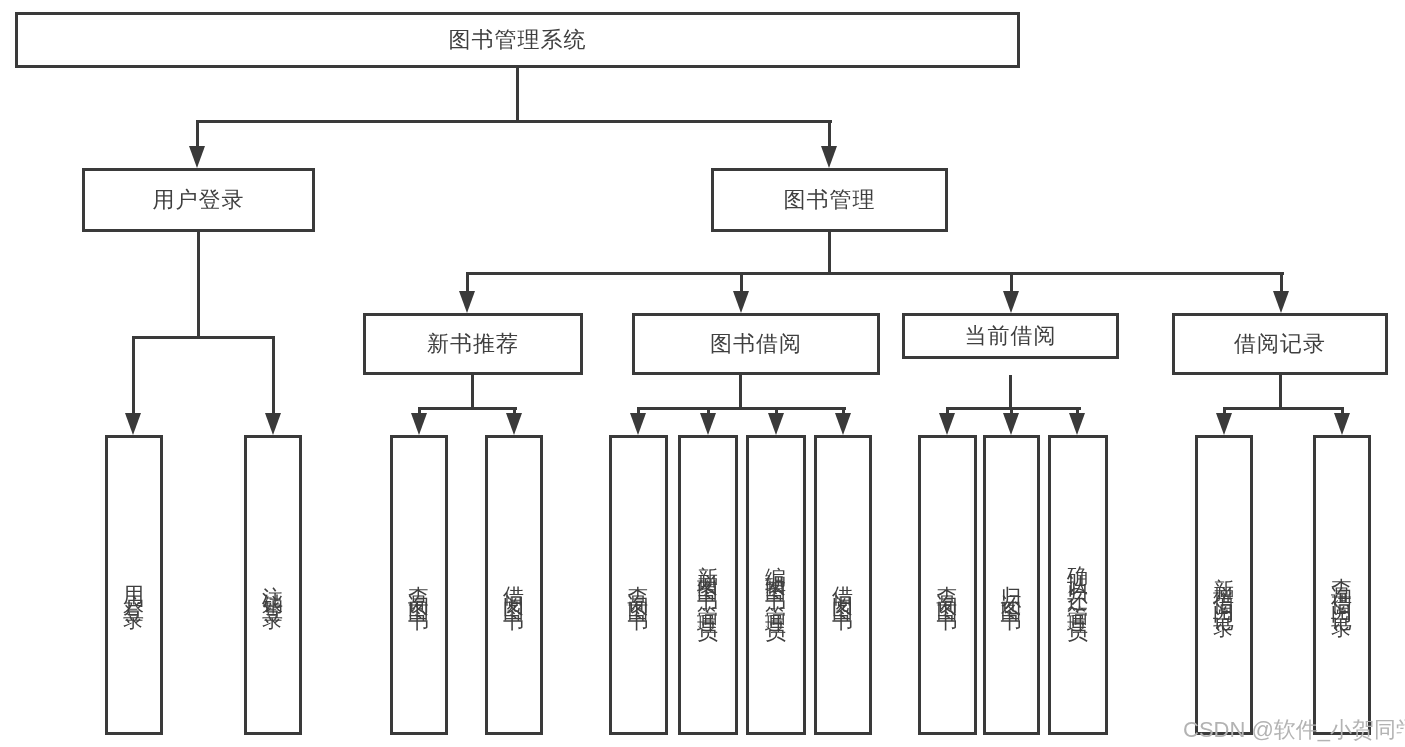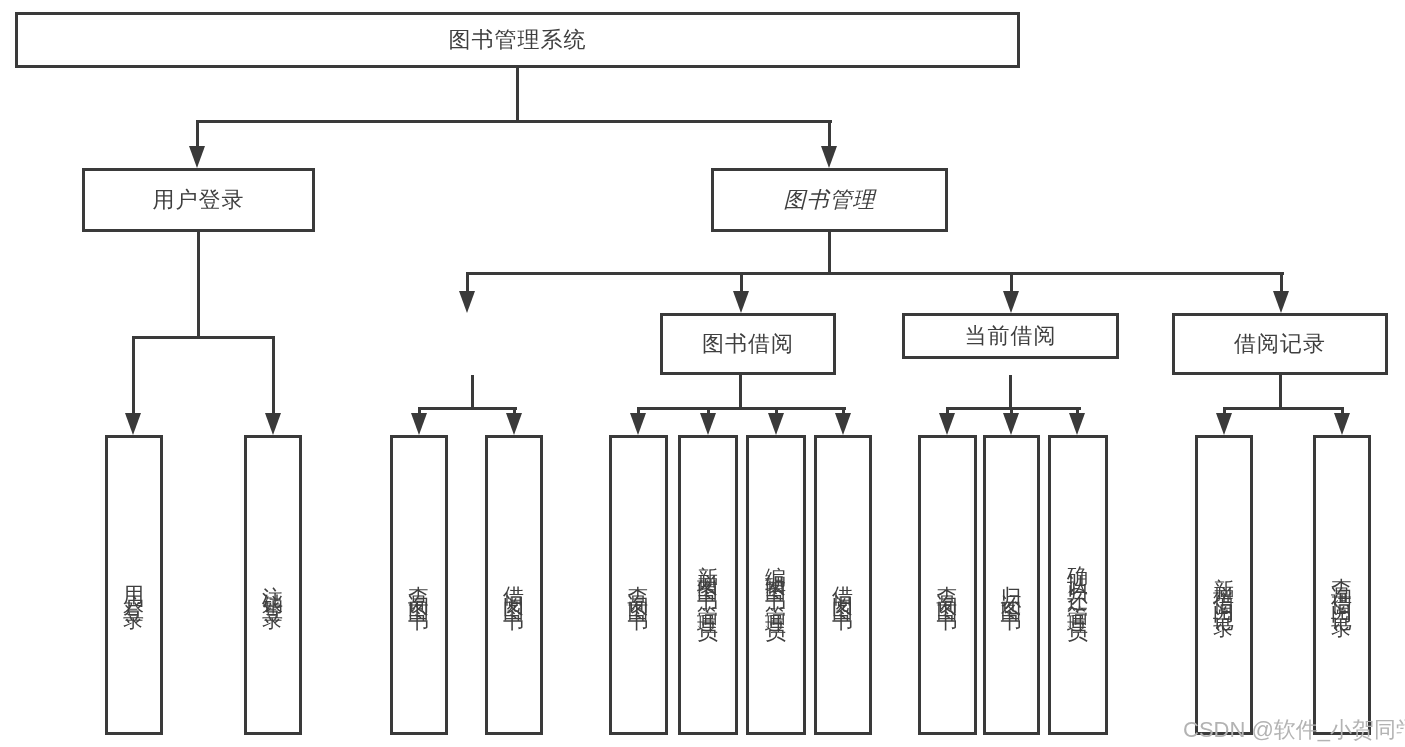--- a/index.html
+++ b/index.html
@@ -46,21 +46,21 @@
   <div class="ln v" style="left:516px;top:68px;height:54px;"></div>
   <div class="ln h" style="left:196px;top:120px;width:636px;"></div>
   <div class="ln v" style="left:196px;top:120px;height:28px;"></div>
   <div class="arrow" style="left:189px;top:146px;"></div>
   <div class="ln v" style="left:828px;top:120px;height:28px;"></div>
   <div class="arrow" style="left:821px;top:146px;"></div>
 
   <div class="node" style="left:82px;top:168px;width:233px;height:64px;">
     <span>用户登录</span>
   </div>
-  <div class="node" style="left:711px;top:168px;width:237px;height:64px;font-style:italic;">
+  <div class="node" style="left:711px;top:168px;width:237px;height:64px;">
     <span>图书管理</span>
   </div>
 
   <div class="ln v" style="left:197px;top:232px;height:107px;"></div>
   <div class="ln h" style="left:132px;top:336px;width:143px;"></div>
   <div class="ln v" style="left:132px;top:336px;height:77px;"></div>
   <div class="arrow" style="left:125px;top:413px;"></div>
   <div class="ln v" style="left:272px;top:336px;height:77px;"></div>
   <div class="arrow" style="left:265px;top:413px;"></div>
 
@@ -68,21 +68,24 @@
   <div class="ln h" style="left:466px;top:272px;width:818px;"></div>
   <div class="ln v" style="left:466px;top:272px;height:22px;"></div>
   <div class="arrow" style="left:459px;top:291px;"></div>
   <div class="ln v" style="left:740px;top:272px;height:22px;"></div>
   <div class="arrow" style="left:733px;top:291px;"></div>
   <div class="ln v" style="left:1010px;top:272px;height:22px;"></div>
   <div class="arrow" style="left:1003px;top:291px;"></div>
   <div class="ln v" style="left:1280px;top:272px;height:22px;"></div>
   <div class="arrow" style="left:1273px;top:291px;"></div>
 
-  <div class="node" style="left:660px;top:313px;width:176px;height:62px;">
+  <div class="node" style="left:363px;top:313px;width:220px;height:62px;">
+    <span>新书推荐</span>
+  </div>
+  <div class="node" style="left:632px;top:313px;width:248px;height:62px;">
     <span>图书借阅</span>
   </div>
   <div class="node" style="left:902px;top:313px;width:217px;height:46px;">
     <span>当前借阅</span>
   </div>
   <div class="node" style="left:1172px;top:313px;width:216px;height:62px;">
     <span>借阅记录</span>
   </div>
 
   <div class="ln v" style="left:471px;top:375px;height:35px;"></div>

